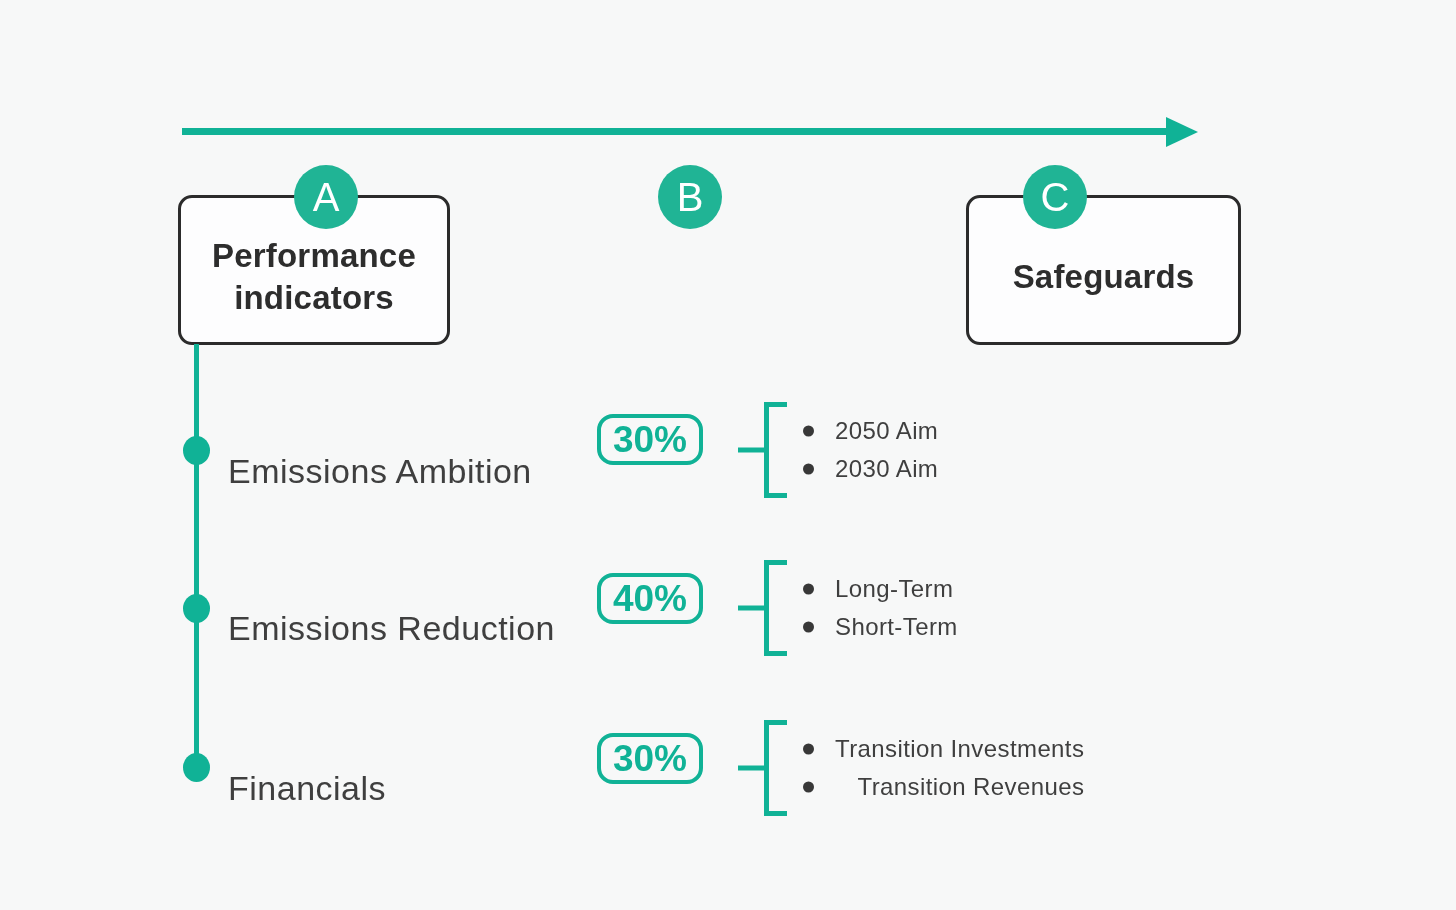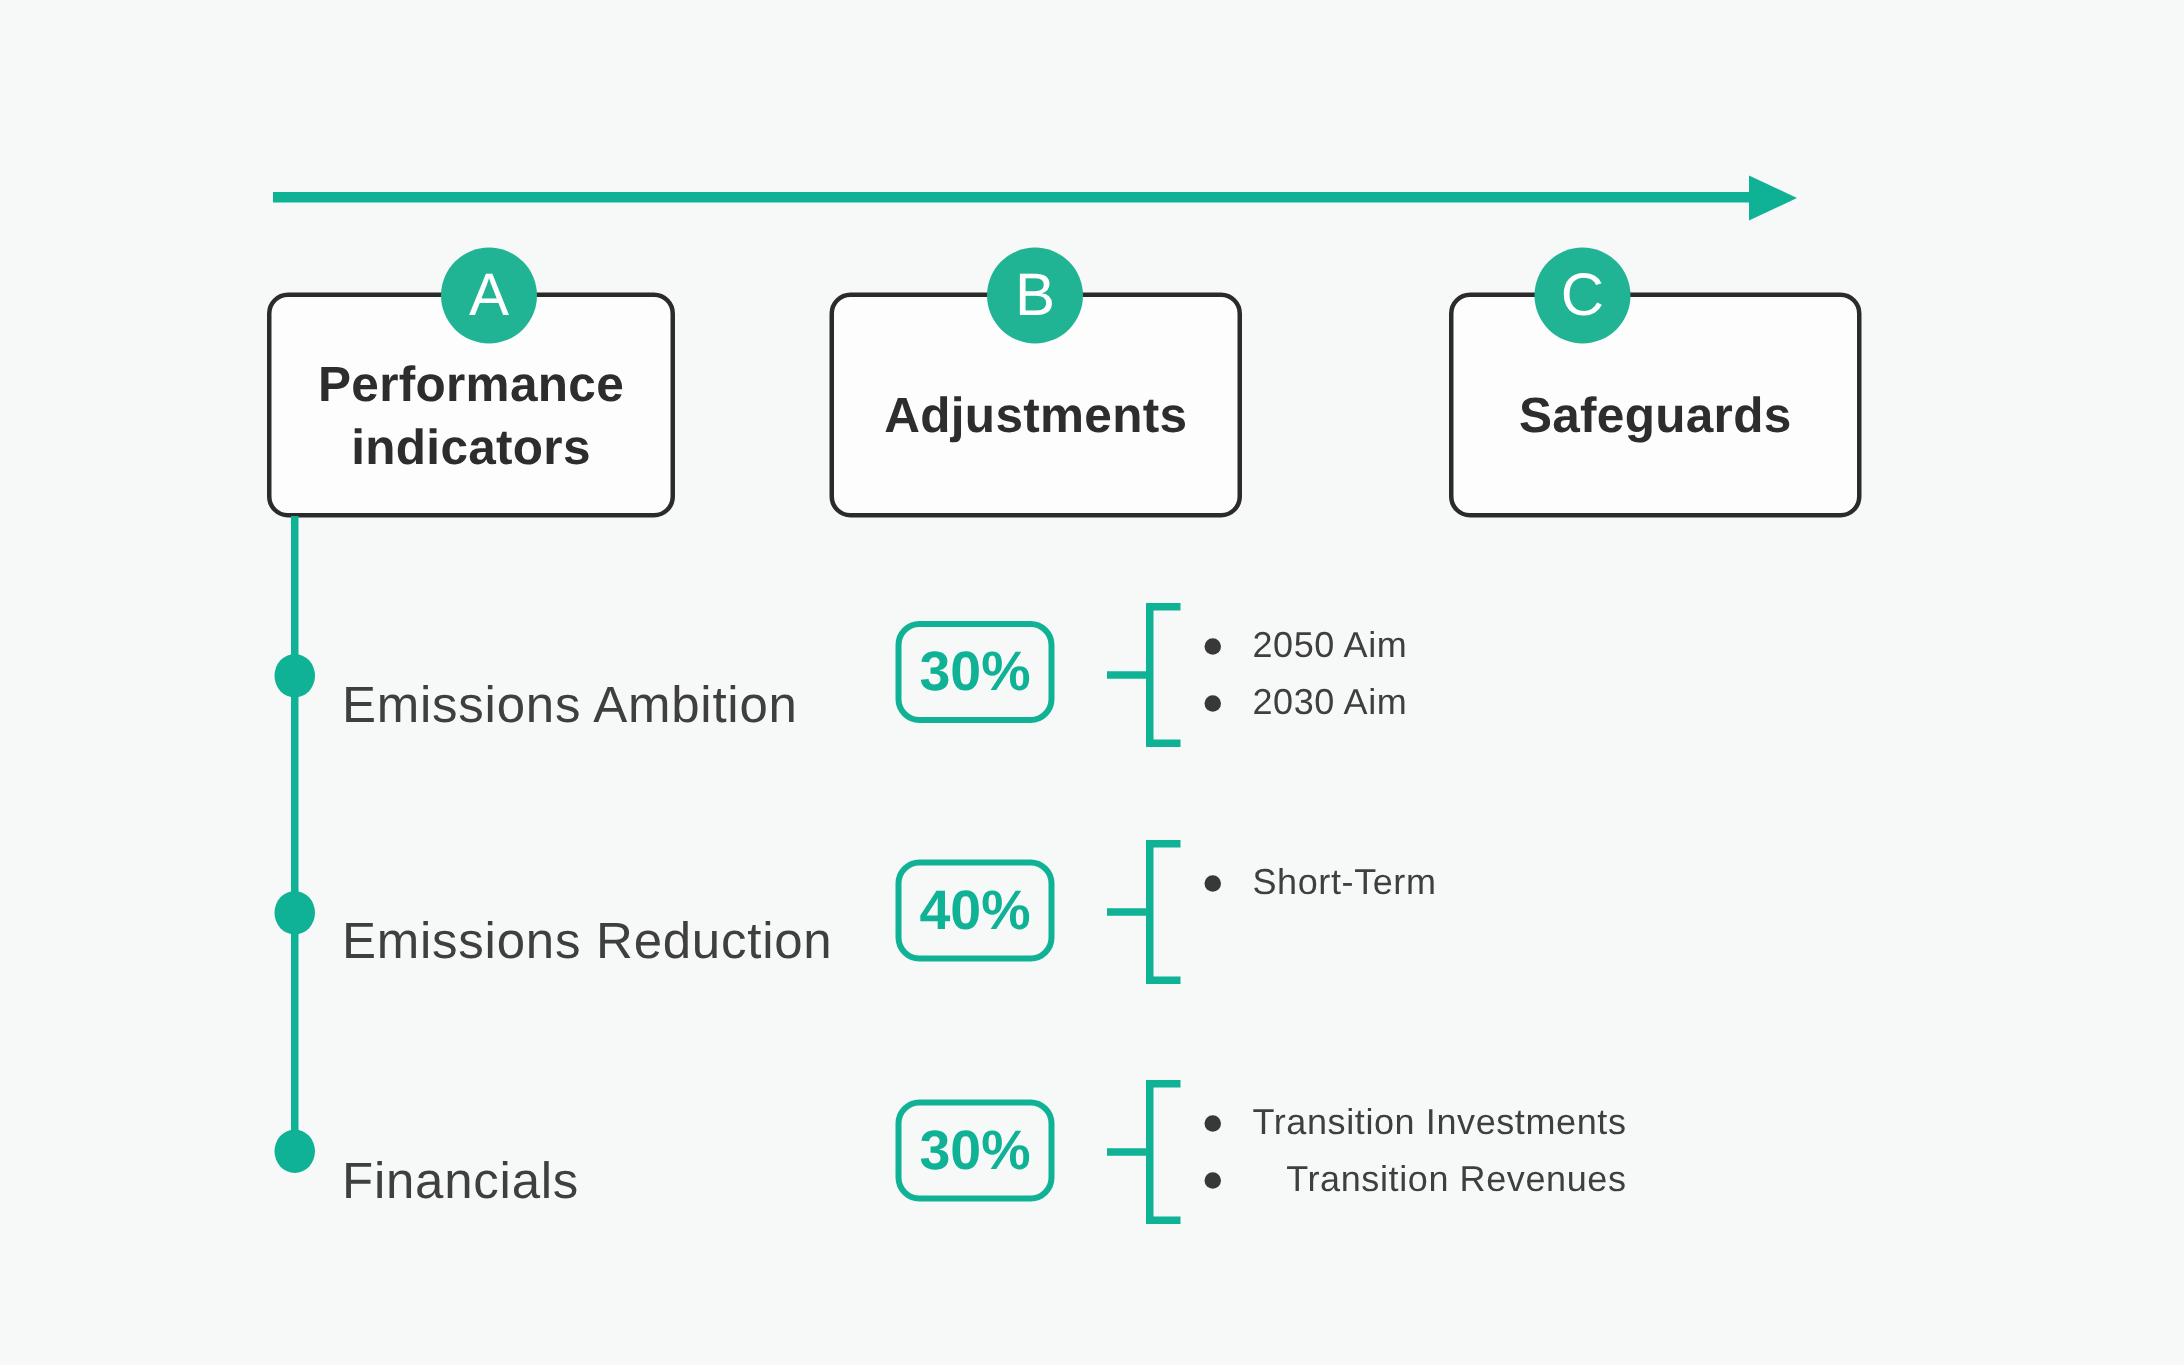--- a/index.html
+++ b/index.html
@@ -58,21 +58,21 @@
   
   .row-label{
     position:absolute;left:228px;transform:translateY(-50%);
     font-size:34px;font-weight:300;color:var(--body);letter-spacing:.5px;
     white-space:nowrap;
     margin-top:20px;
   }
   .row-label-1{top:451px;} .row-label-2{top:608px;} .row-label-3{top:768px;}
   
   .chip{
-    position:absolute;left:597px;width:106px;height:68px;
+    position:absolute;left:597px;width:106px;height:51px;
     border:4px solid var(--accent);border-radius:16px;
     display:flex;align-items:center;justify-content:center;
     font-size:37px;font-weight:bold;color:var(--accent);background:transparent;
   }
   .chip-1{top:414px;} .chip-2{top:573px;} .chip-3{top:733px;}
   
   .bracket{
     position:absolute;left:764px;width:23px;height:96px;
     border:5px solid var(--accent);border-right:none;background:transparent;
   }
@@ -102,23 +102,20 @@
 
   <div class="arrow-line"></div>
   <div class="arrow-head"></div>
 
   <div class="badge badge-a">A</div>
   <div class="hbox hbox-a">
     <div class="hbox-label">Performance indicators</div>
   </div>
 
   <div class="badge badge-b">B</div>
-  <div class="hbox hbox-b">
-    <div class="hbox-label">Adjustments</div>
-  </div>
 
   <div class="badge badge-c">C</div>
   <div class="hbox hbox-c">
     <div class="hbox-label">Safeguards</div>
   </div>
 
   <div class="vline"></div>
   <div class="dot dot-1"></div>
   <div class="dot dot-2"></div>
   <div class="dot dot-3"></div>
@@ -132,20 +129,21 @@
     <li>2050 Aim</li>
     <li>2030 Aim</li>
   </ul>
 
   <div class="row-label row-label-2">Emissions Reduction</div>
   <div class="chip chip-2">40%</div>
   <div class="bracket bracket-2">
       <div class="tick"></div>
     </div>
   <ul class="blist blist-2">
+    <li>Long-Term</li>
     <li>Short-Term</li>
   </ul>
 
   <div class="row-label row-label-3">Financials</div>
   <div class="chip chip-3">30%</div>
   <div class="bracket bracket-3">
       <div class="tick"></div>
     </div>
   <ul class="blist blist-3">
     <li>Transition Investments</li>

